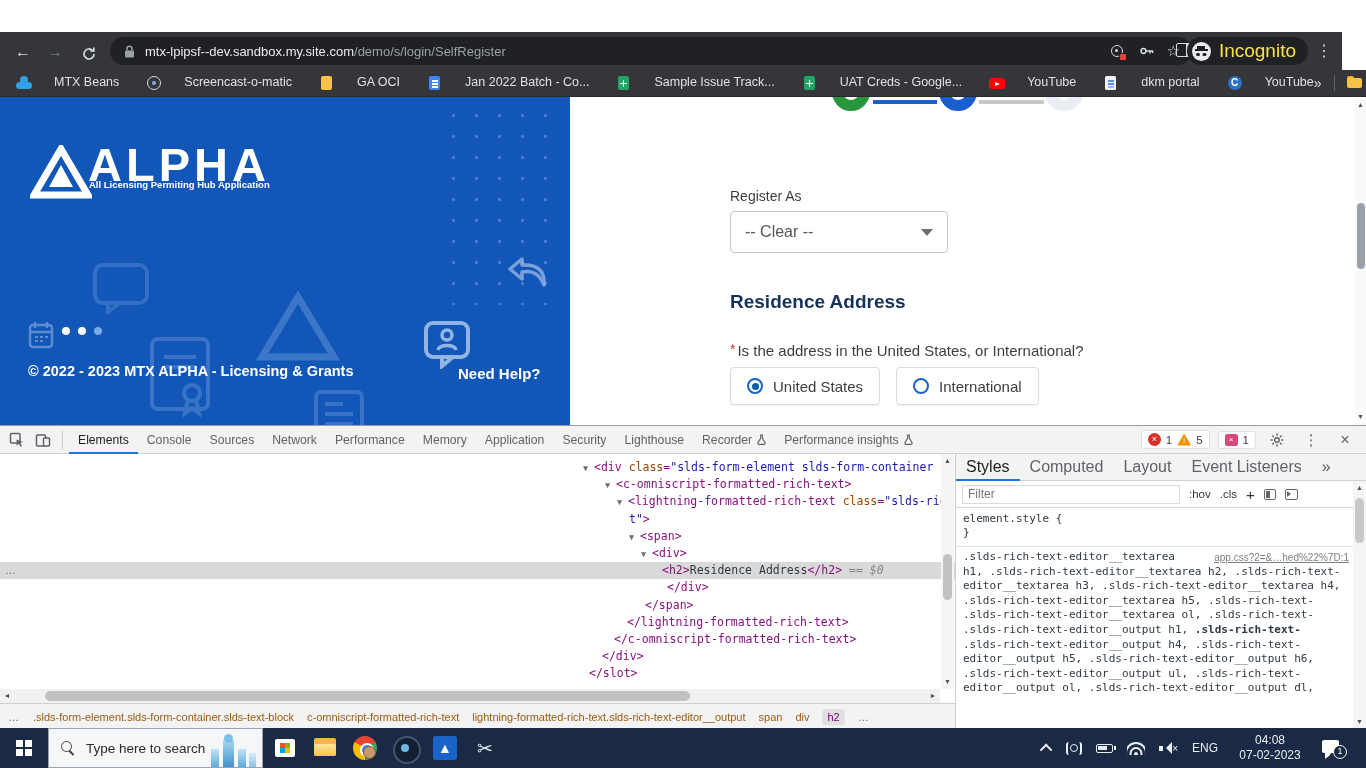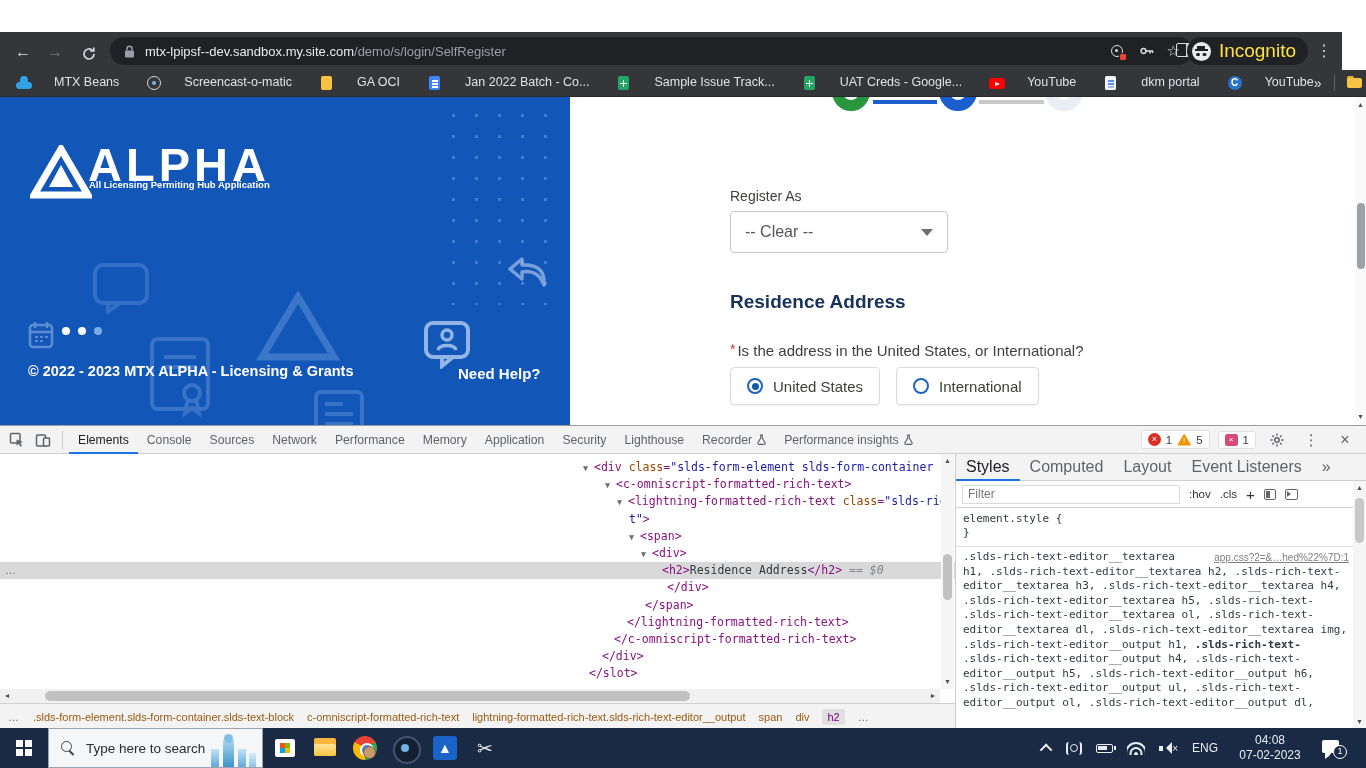--- a/index.html
+++ b/index.html
@@ -652,21 +652,20 @@
         <div>}</div>
       </div>
       <div class="st-rules">
         <span class="rule-link">app.css?2=&amp;…hed%22%7D:1</span>
         <div class="css-line">.slds-rich-text-editor__textarea</div>
         <div>
             <div class="css-line"><span>h1, .slds-rich-text-editor__textarea h2, .slds-rich-text-</span></div>
             <div class="css-line"><span>editor__textarea h3, .slds-rich-text-editor__textarea h4,</span></div>
             <div class="css-line"><span>.slds-rich-text-editor__textarea h5, .slds-rich-text-</span></div>
             <div class="css-line"><span>.slds-rich-text-editor__textarea ol, .slds-rich-text-</span></div>
-            <div class="css-line"><span>editor__textarea dl, .slds-rich-text-editor__textarea img,</span></div>
             <div class="css-line"><span>.slds-rich-text-editor__output h1, </span><span class="bold">.slds-rich-text-</span></div>
             <div class="css-line"><span>.slds-rich-text-editor__output h4, .slds-rich-text-</span></div>
             <div class="css-line"><span>editor__output h5, .slds-rich-text-editor__output h6,</span></div>
             <div class="css-line"><span>.slds-rich-text-editor__output ul, .slds-rich-text-</span></div>
             <div class="css-line"><span>editor__output ol, .slds-rich-text-editor__output dl,</span></div>
           </div>
       </div>
       <div class="st-vscroll">
         <span class="arr up">▲</span>
         <span class="thumb"></span>

